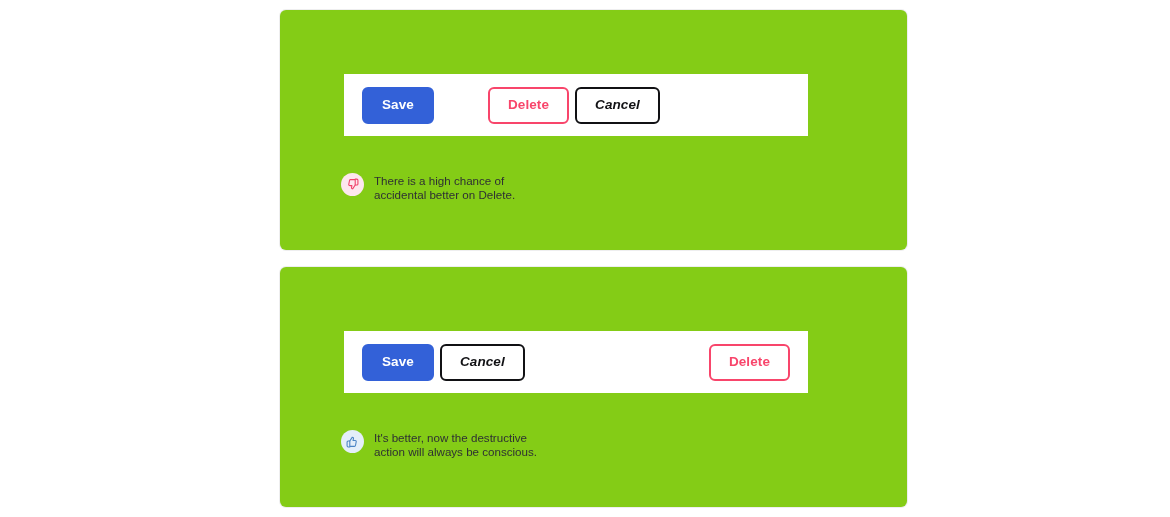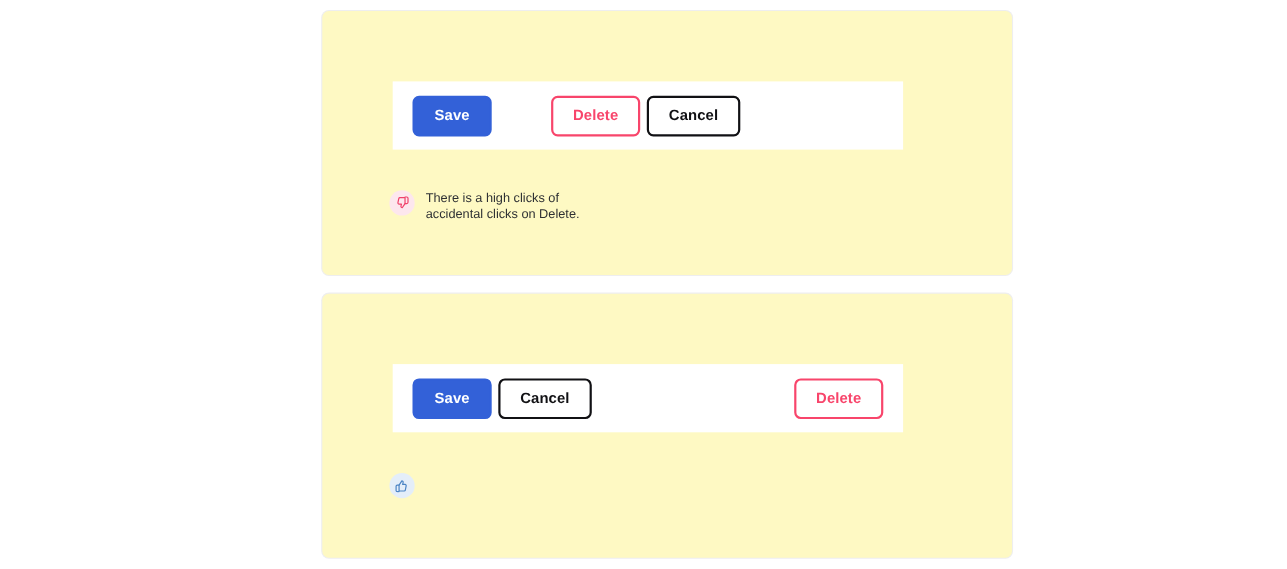--- a/index.html
+++ b/index.html
@@ -17,23 +17,23 @@
 
   .stage {
     position: relative;
     width: 1170px;
     height: 517px;
   }
 
   
   .example-card {
     position: absolute;
-    left: 293px;
+    left: 280px;
     width: 627px;
-    background: #fef9c3;
+    background: #84cc16;
     border-radius: 6px;
     box-shadow: 0 0 0 1px #eeeeef;
   }
   .example-card.card-1 { top: 10px;  height: 240px; }
   .example-card.card-2 { top: 267px; height: 240px; }
 
   
   .demo-panel {
     position: absolute;
     left: 64px;
@@ -81,20 +81,21 @@
   .btn-danger {
     background: #ffffff;
     border: 2px solid #f8456b;
     color: #f8456b;
     margin-left: 48px;
   }
   .btn-neutral {
     background: #ffffff;
     border: 2px solid #111114;
     color: #111114;
+    font-style: italic;
   }
 
   
   .note {
     position: absolute;
     left: 61px;
     display: flex;
     align-items: flex-start;
     gap: 10px;
   }
@@ -140,21 +141,21 @@
       <div class="spacer"></div>
     </div>
 
     <div class="note">
       <span class="note-badge bad">
         <svg width="13" height="13" viewBox="0 0 24 24" fill="none" stroke="#f0416a" stroke-width="2" stroke-linecap="round" stroke-linejoin="round">
           <path d="M17 2H20a2 2 0 0 1 2 2v7a2 2 0 0 1-2 2h-3"></path>
           <path d="M17 13V3H8.5a2 2 0 0 0-2 1.6l-1.4 7A2 2 0 0 0 7 14h4l-.8 3.2a2.2 2.2 0 0 0 2.1 2.8L17 13z"></path>
         </svg>
       </span>
-      <div class="note-text">There is a high clicks of accidental clicks on Delete.</div>
+      <div class="note-text">There is a high chance of accidental better on Delete.</div>
     </div>
 
   </section>
 
   <section class="example-card card-2">
 
     <div class="demo-panel">
       <div class="btn-group">
         <button class="btn btn-primary">Save</button>
         <button class="btn btn-neutral">Cancel</button>
@@ -165,17 +166,18 @@
       </div>
     </div>
 
     <div class="note">
       <span class="note-badge good">
         <svg width="13" height="13" viewBox="0 0 24 24" fill="none" stroke="#4b84c4" stroke-width="2" stroke-linecap="round" stroke-linejoin="round">
           <path d="M7 22H4a2 2 0 0 1-2-2v-7a2 2 0 0 1 2-2h3"></path>
           <path d="M7 11v10h8.5a2 2 0 0 0 2-1.6l1.4-7A2 2 0 0 0 17 10h-4l.8-3.2A2.2 2.2 0 0 0 11.7 4L7 11z"></path>
         </svg>
       </span>
+      <div class="note-text">It's better, now the destructive action will always be conscious.</div>
     </div>
 
   </section>
 
 </div>
 
 </body></html>

